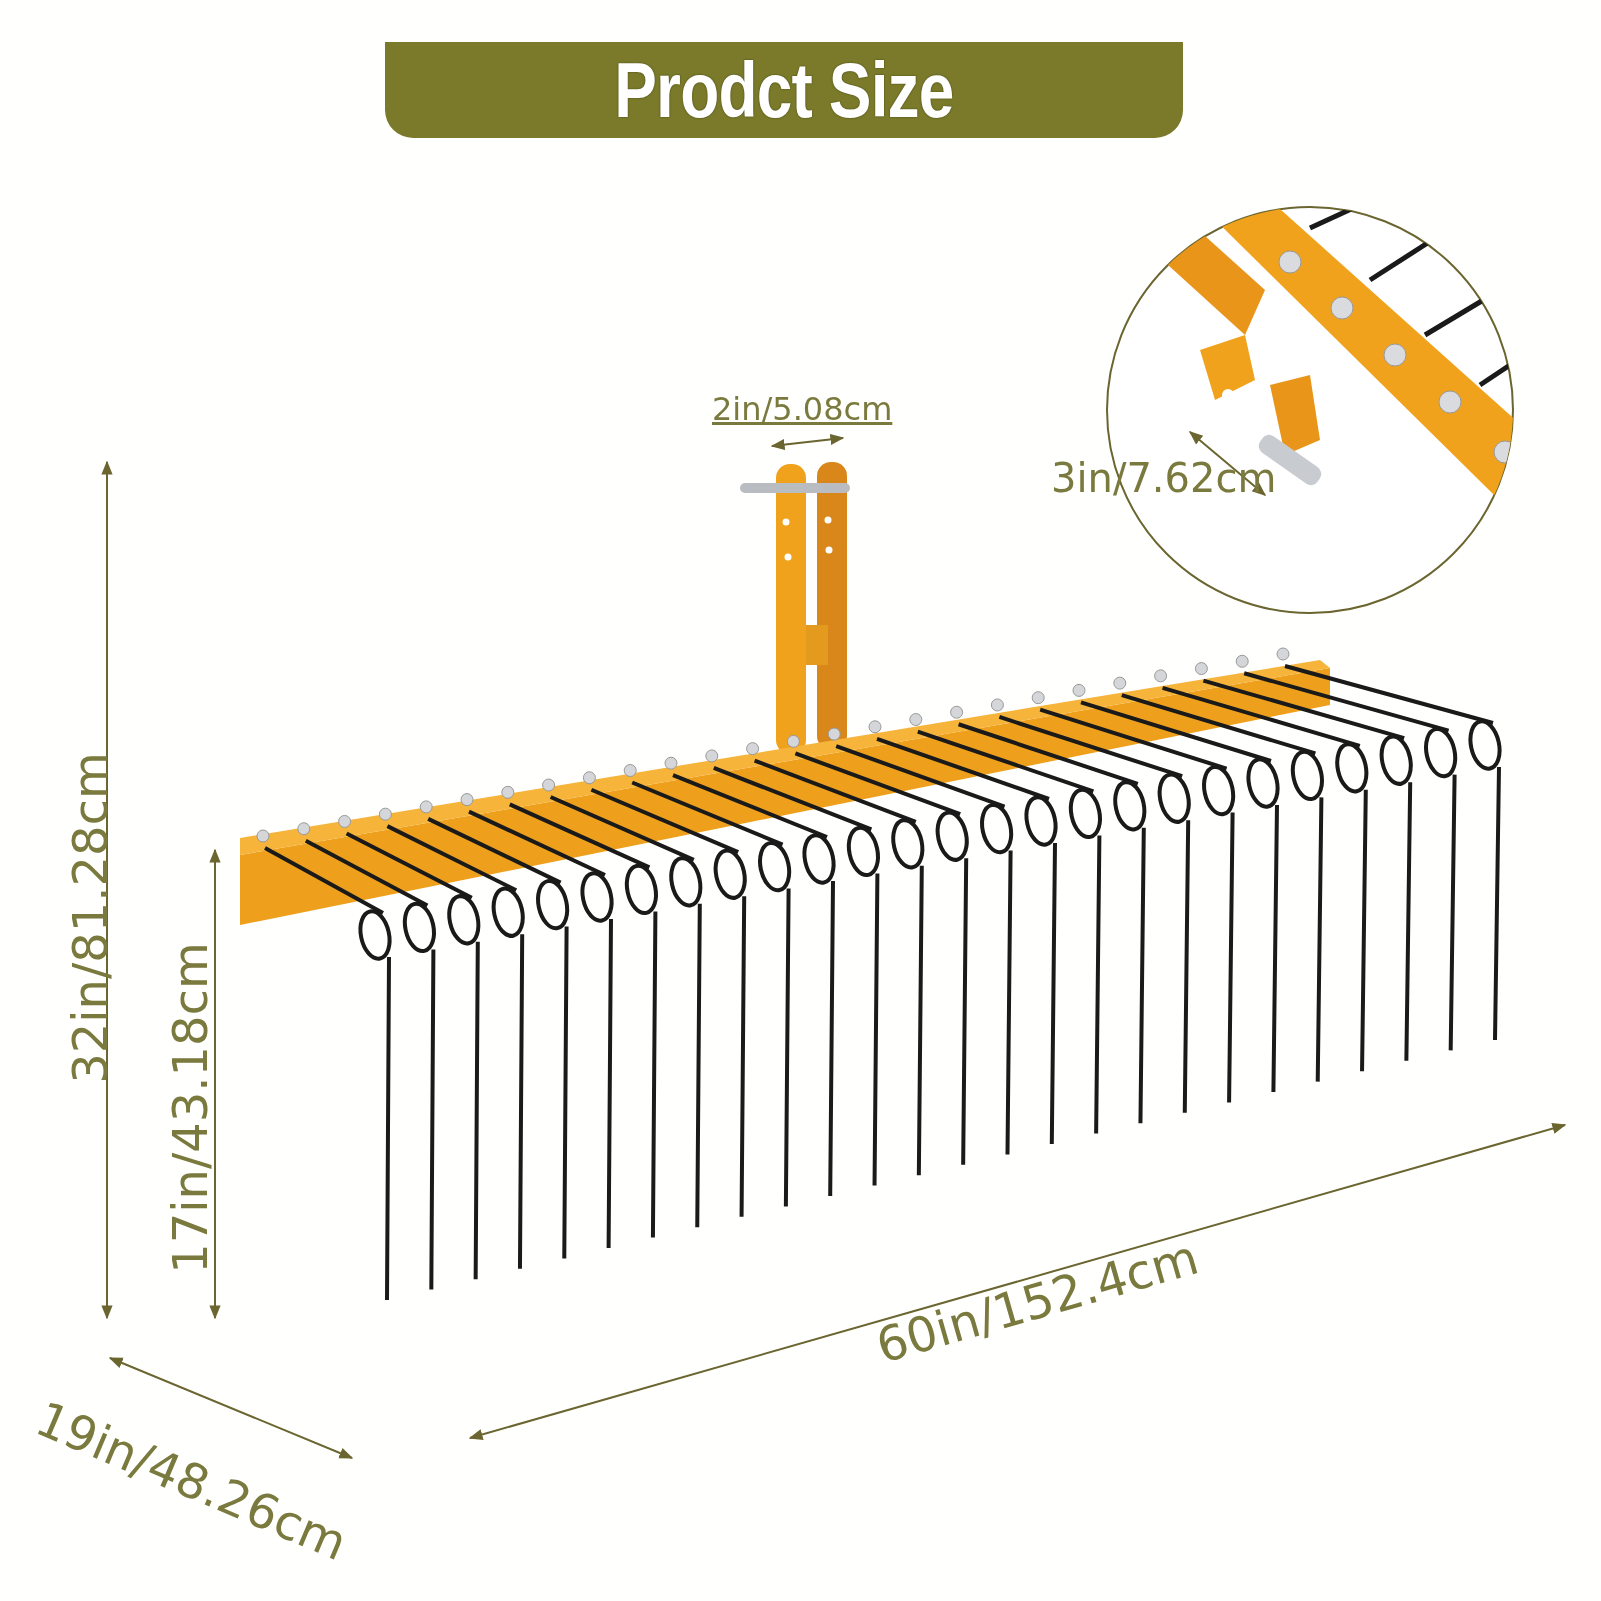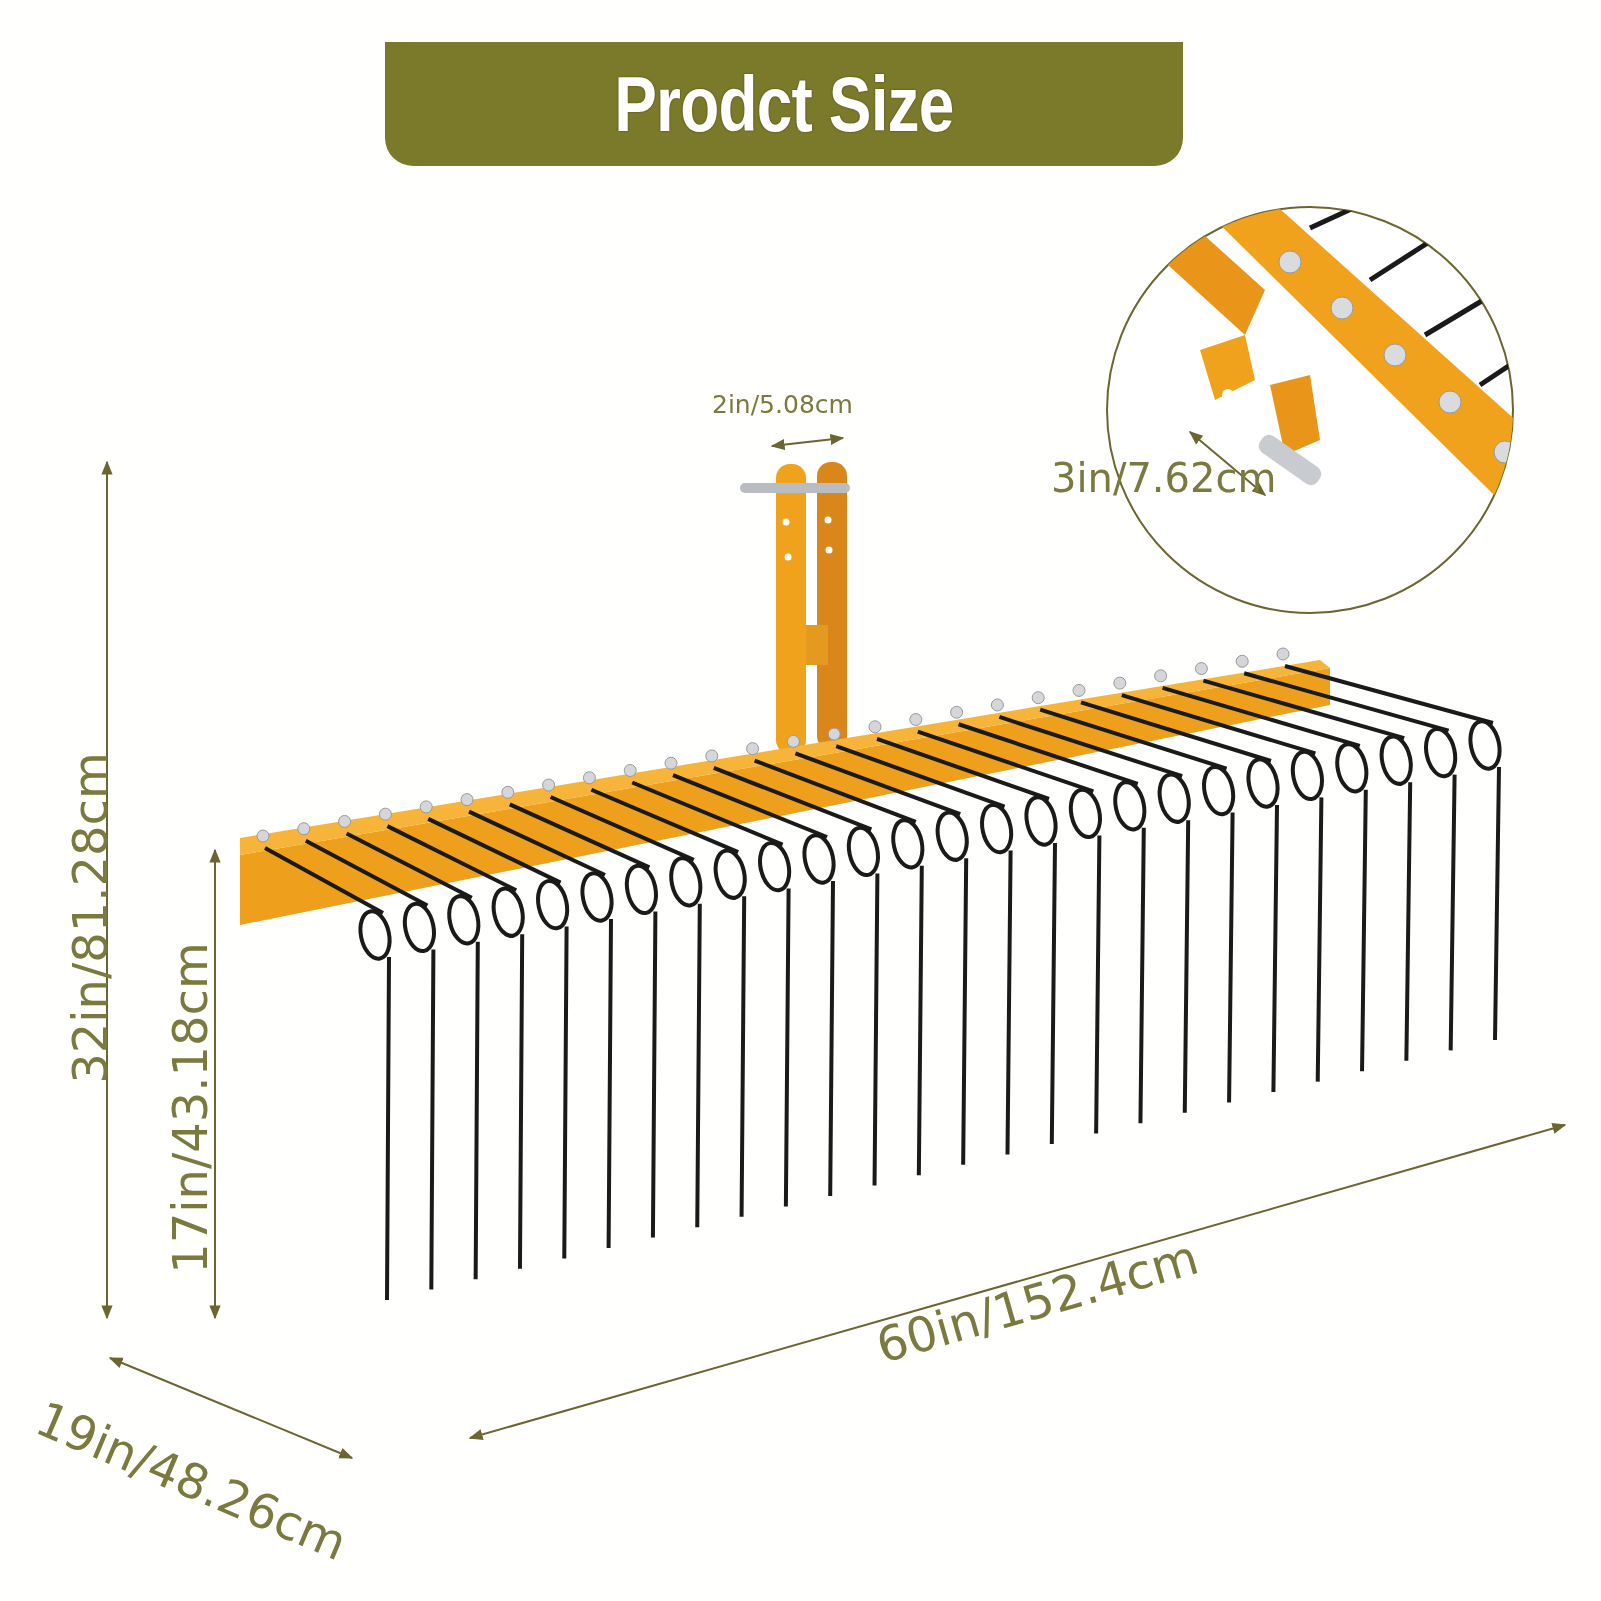--- a/index.html
+++ b/index.html
@@ -1,17 +1,17 @@
 <!DOCTYPE html>
 <html><head>
 <meta charset="utf-8">
 <style>
   html,body{margin:0;padding:0;background:#fffffe;}
   body{width:1601px;height:1601px;position:relative;overflow:hidden;font-family:"DejaVu Sans",sans-serif;}
-  .banner{position:absolute;left:385px;top:42px;width:798px;height:124px;background:#7a7a2a;border-radius:0 0 28px 28px;display:flex;align-items:center;justify-content:center;}
+  .banner{position:absolute;left:385px;top:42px;width:798px;height:96px;background:#7a7a2a;border-radius:0 0 28px 28px;display:flex;align-items:center;justify-content:center;}
   .banner-title{color:#fff;font-family:"Liberation Sans",sans-serif;font-weight:bold;font-size:78px;letter-spacing:-1px;transform:scaleX(0.82);transform-origin:center;text-shadow:0 0 2px #3a3a10;}
   .dim{position:absolute;color:#7a7a3e;font-family:"DejaVu Sans",sans-serif;white-space:nowrap;}
   svg.scene{position:absolute;left:0;top:0;}
 </style>
 </head>
 <body>
 
 <div class="banner">
   <span class="banner-title">Prodct Size</span>
 </div>
@@ -153,18 +153,18 @@
           <circle cx="1342" cy="308" r="11"></circle>
         <circle cx="1395" cy="355" r="11"></circle>
           <circle cx="1450" cy="402" r="11"></circle>
           <circle cx="1505" cy="452" r="11"></circle>
       </g>
       <line x1="1190" y1="432" x2="1265" y2="495" stroke="#6b6530" stroke-width="2" marker-start="url(#arr)" marker-end="url(#arr)"></line>
     </g>
   </g>
 </svg>
 
-<div class="dim" style="left:712px;top:390px;font-size:25px;">2in/5.08cm</div>
+<div class="dim" style="left:712px;top:390px;font-size:32px;text-decoration:underline;">2in/5.08cm</div>
 <div class="dim" style="left:1051px;top:455px;font-size:40px;">3in/7.62cm</div>
 <div class="dim" style="left:-130px;top:890px;font-size:48px;transform:rotate(-90deg);transform-origin:center;width:440px;text-align:center;">32in/81.28cm</div>
 <div class="dim" style="left:-30px;top:1080px;font-size:48px;transform:rotate(-90deg);transform-origin:center;width:440px;text-align:center;">17in/43.18cm</div>
 <div class="dim" style="left:50px;top:1390px;font-size:48px;transform:rotate(23deg);transform-origin:left top;">19in/48.26cm</div>
 <div class="dim" style="left:870px;top:1320px;font-size:48px;transform:rotate(-16deg);transform-origin:left top;">60in/152.4cm</div>
 
 </body></html>

